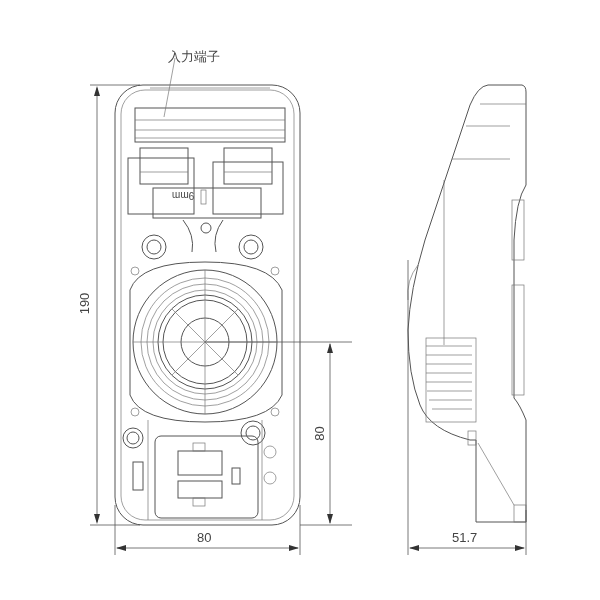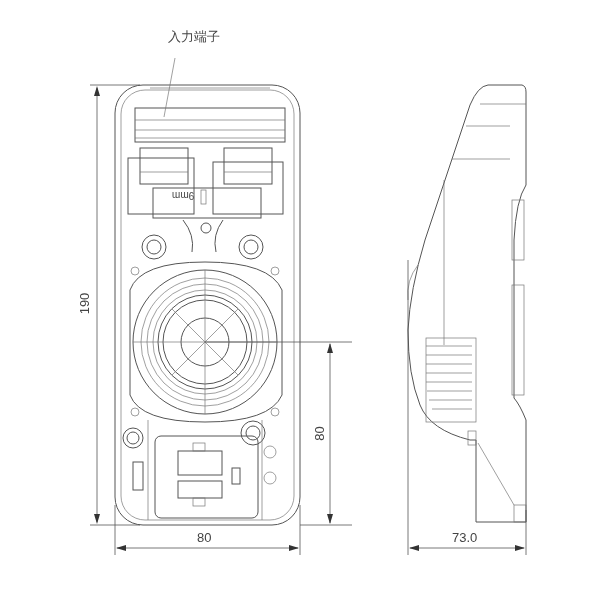--- a/index.html
+++ b/index.html
@@ -131,18 +131,18 @@
     <polygon points="330,524 327,514 333,514" fill="#333"></polygon>
 
     <line class="dim" x1="408" y1="260" x2="408" y2="555"></line>
     <line class="dim" x1="526" y1="510" x2="526" y2="555"></line>
     <line class="dim" x1="410" y1="548" x2="524" y2="548"></line>
     <polygon points="409,548 419,545 419,551" fill="#333"></polygon>
     <polygon points="525,548 515,545 515,551" fill="#333"></polygon>
   </g>
 </svg>
 
-<div class="lbl" style="left:168px; top:28px; font-size:13px;">入力端子</div>
+<div class="lbl" style="left:168px; top:48px; font-size:13px;">入力端子</div>
 <div class="lbl" style="left:172px; top:190px; font-size:10px; transform:rotate(180deg);">9mm</div>
 <div class="lbl vert" style="left:74px; top:296px;">190</div>
 <div class="lbl" style="left:197px; top:530px;">80</div>
 <div class="lbl vert" style="left:312px; top:426px;">80</div>
-<div class="lbl" style="left:452px; top:530px;">73.0</div>
+<div class="lbl" style="left:452px; top:530px;">51.7</div>
 
 </body></html>

